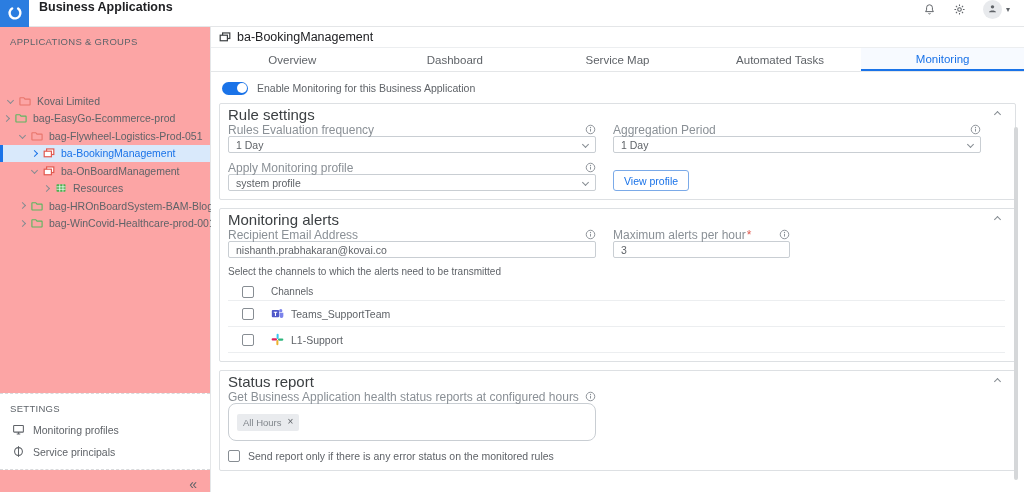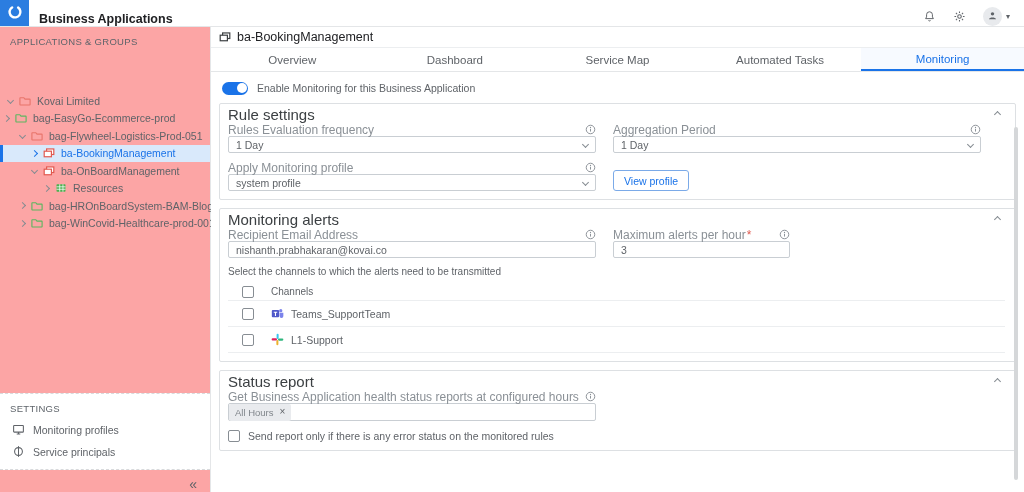--- a/index.html
+++ b/index.html
@@ -3,21 +3,21 @@
 <meta charset="utf-8">
 <style>
   :root{
     --blue:#1a73e8; --logo-blue:#2b7de0; --sel-bg:#d9e9fb; --chip-bg:#e9ebee;
   }
   *{box-sizing:border-box}
   html,body{margin:0;padding:0}
   body{width:1024px;height:492px;overflow:hidden;background:#fff;color:#3c4043;
        font-family:"Liberation Sans",sans-serif;font-size:11px}
   
-  .topbar{height:27px;display:flex;align-items:flex-end;border-bottom:1px solid #e4e6e8;background:#fff}
+  .topbar{height:27px;display:flex;align-items:flex-start;border-bottom:1px solid #e4e6e8;background:#fff}
   .logo{width:29px;height:27px;background:var(--logo-blue);display:flex;align-items:center;justify-content:center;cursor:pointer;flex:none}
   .topbar-title{font-size:12.5px;font-weight:bold;margin-left:10px;color:#202124}
   .topbar-icons{margin-left:auto;display:flex;align-items:center;gap:17px;padding-right:14px}
   .tb-icon{display:inline-flex;cursor:pointer}
   .avatar-wrap{display:flex;align-items:center;cursor:pointer}
   .avatar{width:19px;height:19px;border-radius:50%;background:#e8eaed;display:flex;align-items:center;justify-content:center}
   .caret{font-size:8px;color:#5f6368;margin-left:4px}
   
   .app{display:flex;height:465px}
   .sidebar{width:211px;border-right:1px solid #e4e6e8;position:relative;flex:none;background:#fca5a5}
@@ -67,21 +67,21 @@
   .btn-outline{height:21px;padding:0 10px;font-size:10.5px;color:var(--blue);background:#fff;border:1px solid #7baae8;border-radius:3px;cursor:pointer;font-family:inherit}
   .hint{font-size:10px;color:#5f6368;margin-top:8px}
   .ch-table{margin-top:5px}
   .ch-row{display:flex;align-items:center;padding-left:14px;border-bottom:1px solid #eceef0}
   .ch-row.ch-head{height:19px;border-top:1px solid #fff}
   .ch-row.data{height:26px}
   .checkbox{width:12px;height:12px;border:1.4px solid #878d93;border-radius:2px;background:#fff;flex:none;cursor:pointer}
   .ch-cell{margin-left:17px;display:flex;align-items:center;gap:7px;font-size:10.5px;color:#5f6368}
   .ch-cell.head{font-size:10px}
   .field368{width:368px}
-  .tag-input{height:18px;border:1px solid #c9ced3;border-radius:2px;display:flex;align-items:center;padding:0 0;cursor:text}
+  .tag-input{height:38px;border:1px solid #c9ced3;border-radius:8px;display:flex;align-items:center;padding:0 8px;cursor:text}
   .chip{background:var(--chip-bg);border-radius:2px;font-size:9.5px;color:#80868b;display:flex;align-items:center;gap:6px;padding:3px 6px}
   .chip-x{cursor:pointer;color:#5f6368;font-size:10px;line-height:1}
   .cb-row{display:flex;align-items:center;gap:8px;margin-top:9px;font-size:10.5px;color:#5f6368}
   .scrollbar{position:absolute;right:6px;top:100px;width:4px;height:353px;background:#d5d7d9;border-radius:2px;cursor:pointer}
 </style>
 </head>
 <body>
 
 <div class="topbar">
   <div class="logo">

